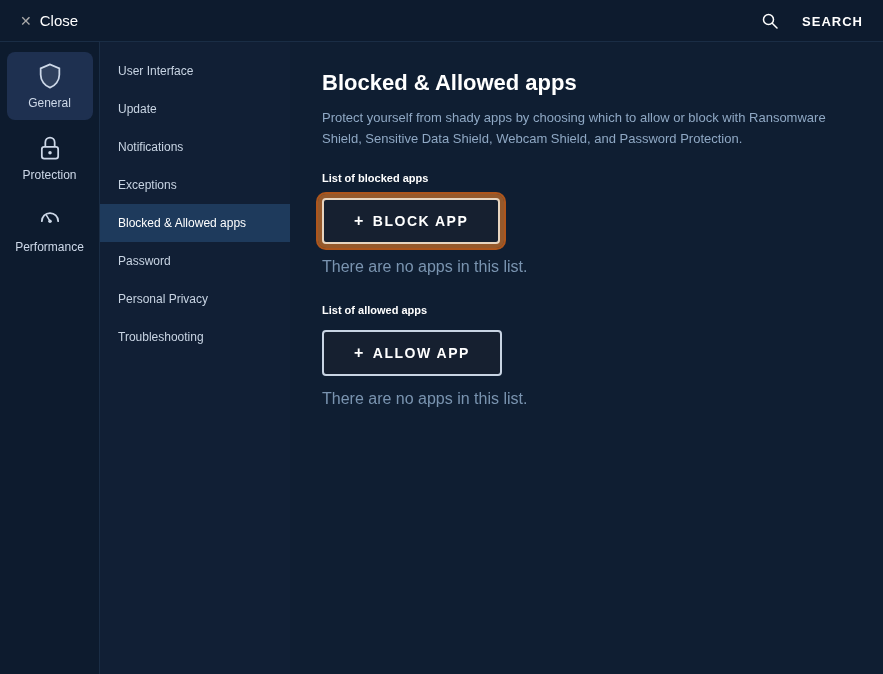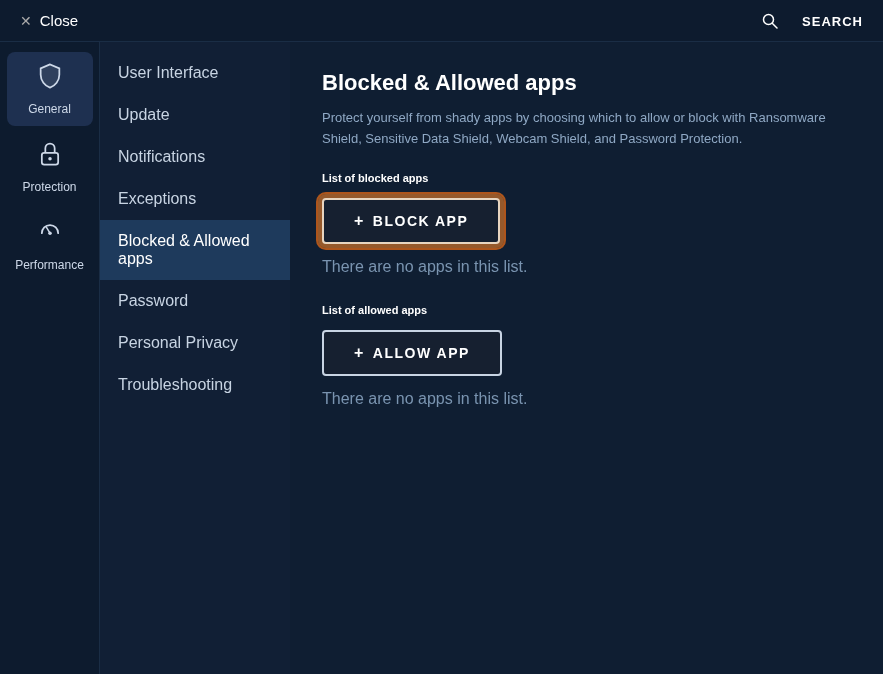--- a/index.html
+++ b/index.html
@@ -80,21 +80,21 @@
     .nav-item {
       display: flex;
       flex-direction: column;
       align-items: center;
       justify-content: center;
       width: 86px;
       padding: 10px 6px;
       border-radius: 8px;
       cursor: pointer;
       margin-bottom: 4px;
-      gap: 12px;
+      gap: 6px;
     }
 
     .nav-item.active {
       background: #1e3050;
     }
 
     .nav-label {
       font-size: 12px;
       color: #cdd8e8;
       text-align: center;
@@ -103,21 +103,21 @@
     
     .mid-nav {
       width: 190px;
       background: #111f35;
       padding: 10px 0;
       flex-shrink: 0;
     }
 
     .mid-nav-item {
       padding: 12px 18px;
-      font-size: 16px;
+      font-size: 12px;
       color: #c8d4e3;
       cursor: pointer;
       border-radius: 0;
     }
 
     .mid-nav-item.active {
       background: #1e3a5c;
       color: #ffffff;
       font-weight: 500;
     }

